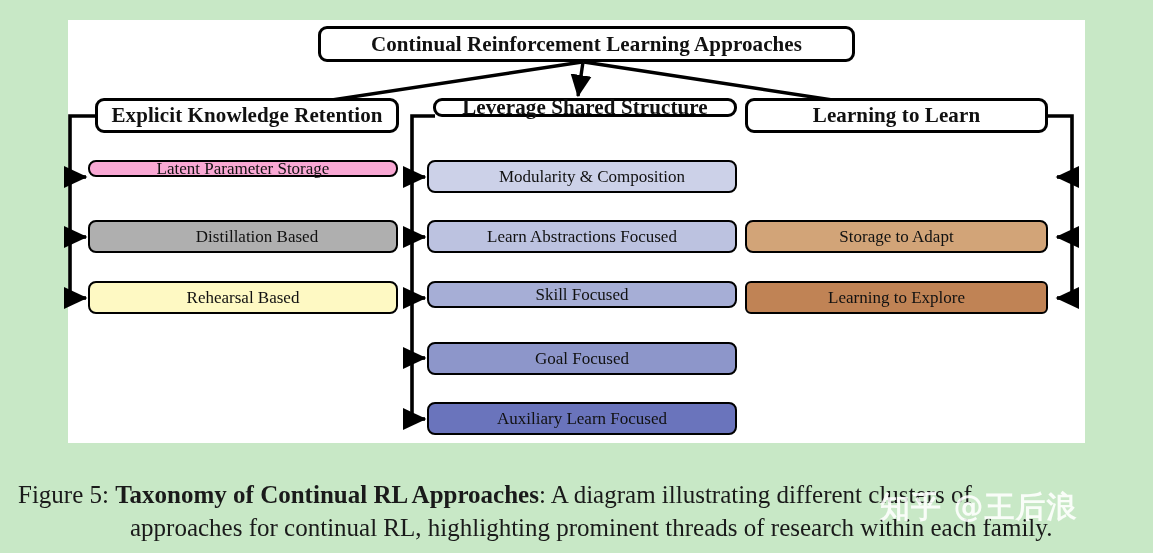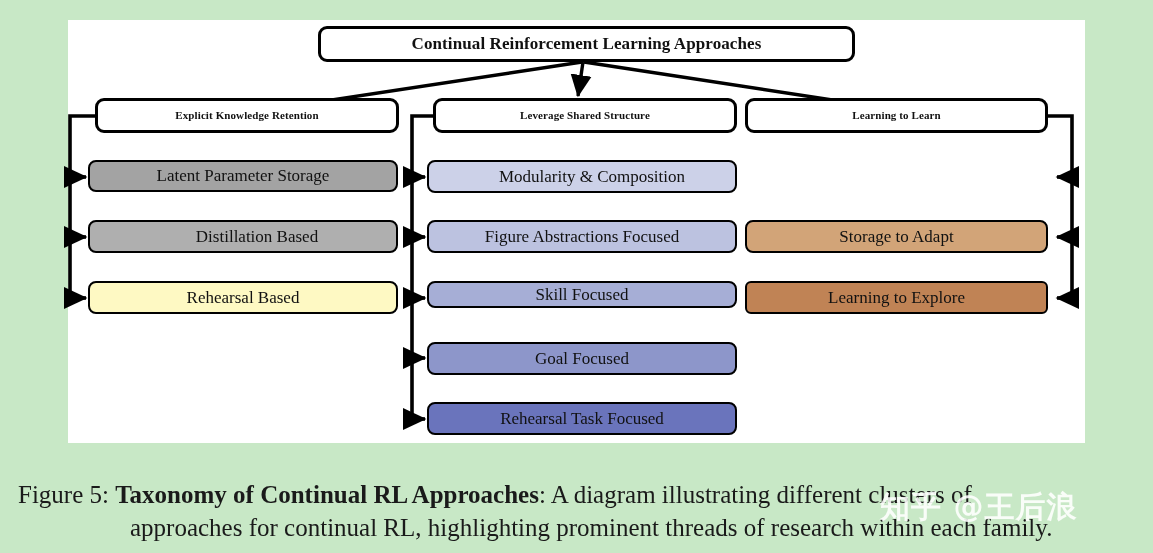--- a/index.html
+++ b/index.html
@@ -43,27 +43,27 @@
     justify-content: center;
     text-align: center;
     color: #111111;
     line-height: 1.05;
     white-space: nowrap;
     background: #ffffff;
   }
 
   .node-title {
     font-weight: bold;
-    font-size: 17px;
+    font-size: 21px;
     letter-spacing: 0.1px;
   }
 
   .node-header {
     font-weight: bold;
-    font-size: 11px;
+    font-size: 21px;
     letter-spacing: 0.1px;
   }
 
   .node-leaf {
     font-weight: normal;
     font-size: 17px;
     border-width: 2.5px;
     border-radius: 8px;
   }
 
@@ -152,39 +152,39 @@
       <path d="M 1072,177 L 1057,177" marker-end="url(#arrowL)"></path>
       <path d="M 1072,237 L 1057,237" marker-end="url(#arrowL)"></path>
       <path d="M 1072,298 L 1057,298" marker-end="url(#arrowL)"></path>
     </g>
   </svg>
 
   <div class="node node-title" style="left:318px; top:26px; width:537px; height:36px;">Continual Reinforcement Learning Approaches</div>
 
   <div class="node node-header" style="left:95px; top:98px; width:304px; height:35px;">Explicit Knowledge Retention</div>
 
-  <div class="node node-header" style="left:433px; top:98px; width:304px; height:35px;">Leverage Shared Structure</div>
+  <div class="node node-header" style="left:433px; top:98px; width:304px; height:19px;">Leverage Shared Structure</div>
 
   <div class="node node-header" style="left:745px; top:98px; width:303px; height:35px;">Learning to Learn</div>
 
-  <div class="node node-leaf" style="left:88px; top:160px; width:310px; height:32px; background:#a3a3a3;">Latent Parameter Storage</div>
+  <div class="node node-leaf" style="left:88px; top:160px; width:310px; height:17px; background:#f9a8d4;">Latent Parameter Storage</div>
 
   <div class="node node-leaf" style="left:88px; top:220px; width:310px; height:33px; background:#afafaf;padding-left:28px;">Distillation Based</div>
 
   <div class="node node-leaf" style="left:88px; top:281px; width:310px; height:33px; background:#fef9c3;">Rehearsal Based</div>
 
   <div class="node node-leaf" style="left:427px; top:160px; width:310px; height:33px; background:#ccd1e8;padding-left:20px;">Modularity &amp; Composition</div>
 
-  <div class="node node-leaf" style="left:427px; top:220px; width:310px; height:33px; background:#bcc2e0;">Figure Abstractions Focused</div>
+  <div class="node node-leaf" style="left:427px; top:220px; width:310px; height:33px; background:#bcc2e0;">Learn Abstractions Focused</div>
 
   <div class="node node-leaf" style="left:427px; top:281px; width:310px; height:27px; background:#a6aed6;">Skill Focused</div>
 
   <div class="node node-leaf" style="left:427px; top:342px; width:310px; height:33px; background:#8d96ca;">Goal Focused</div>
 
-  <div class="node node-leaf" style="left:427px; top:402px; width:310px; height:33px; background:#6a74bc;">Rehearsal Task Focused</div>
+  <div class="node node-leaf" style="left:427px; top:402px; width:310px; height:33px; background:#6a74bc;">Auxiliary Learn Focused</div>
 
 
   <div class="node node-leaf" style="left:745px; top:220px; width:303px; height:33px; background:#d2a478;">Storage to Adapt</div>
 
   <div class="node node-leaf" style="left:745px; top:281px; width:303px; height:33px; background:#c08355;border-radius:6px;">Learning to Explore</div>
 
   <div class="caption">
     <span class="caption-line caption-line-1">
       <span>Figure 5: </span><span class="caption-bold">Taxonomy of Continual RL Approaches</span><span>: A diagram illustrating different clusters of</span>
     </span>

